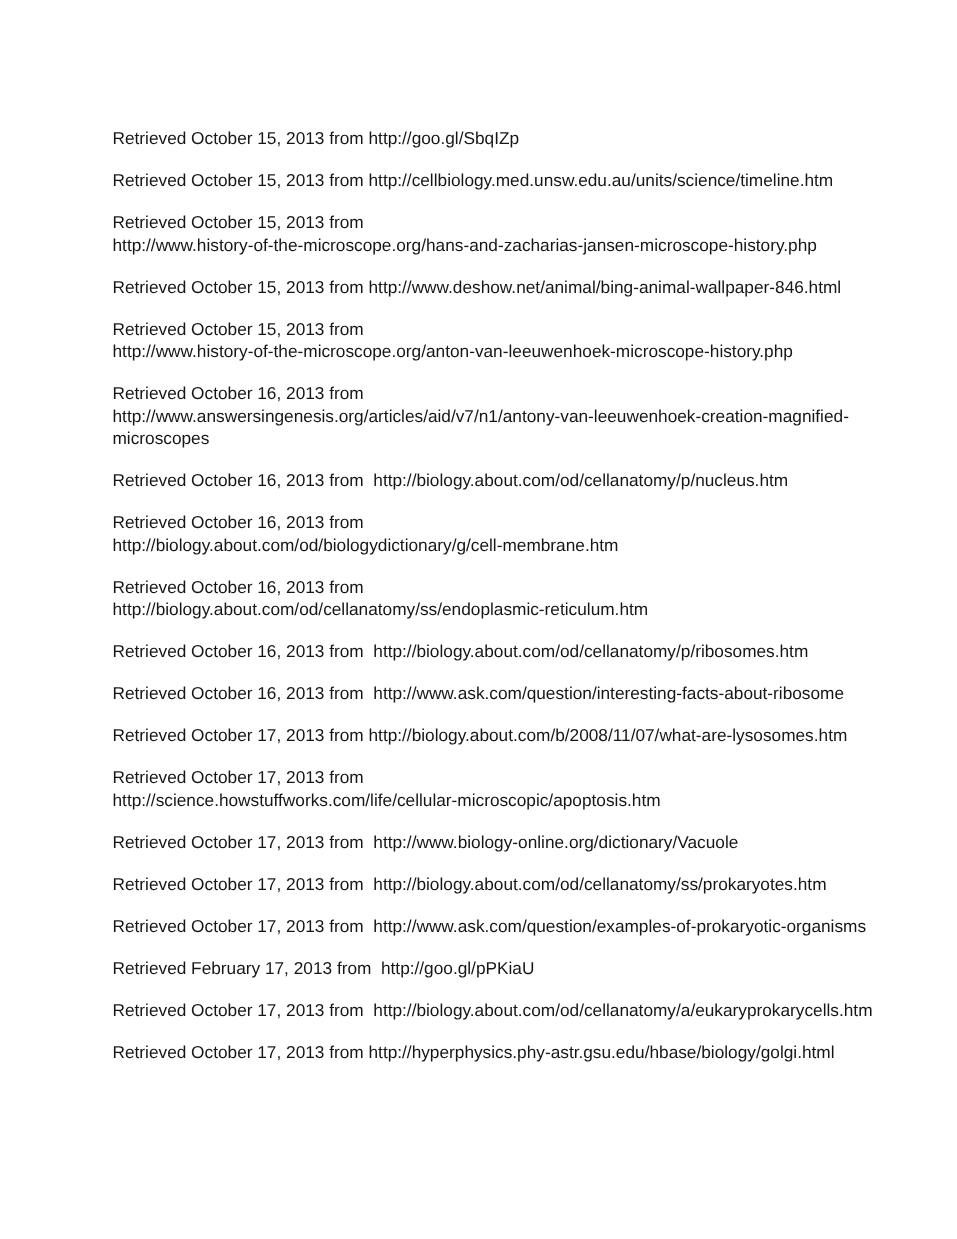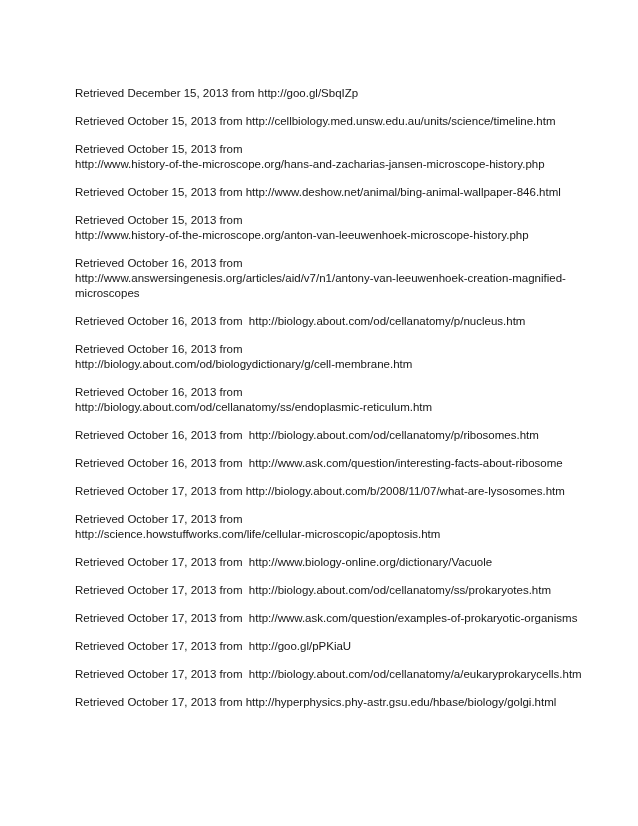--- a/index.html
+++ b/index.html
@@ -25,21 +25,21 @@
     line-height: 15px;
     color: #161616;
     white-space: pre;           
     letter-spacing: 0px;
   }
 </style>
 </head>
 <body>
 
 <div class="page">
-  <p class="citation">Retrieved December 15, 2013 from http://goo.gl/SbqIZp</p>
+  <p class="citation">Retrieved October 15, 2013 from http://goo.gl/SbqIZp</p>
   <p class="citation">Retrieved October 15, 2013 from http://cellbiology.med.unsw.edu.au/units/science/timeline.htm</p>
   <p class="citation">Retrieved October 15, 2013 from
 http://www.history-of-the-microscope.org/hans-and-zacharias-jansen-microscope-history.php</p>
   <p class="citation">Retrieved October 15, 2013 from http://www.deshow.net/animal/bing-animal-wallpaper-846.html</p>
   <p class="citation">Retrieved October 15, 2013 from
 http://www.history-of-the-microscope.org/anton-van-leeuwenhoek-microscope-history.php</p>
   <p class="citation">Retrieved October 16, 2013 from
 http://www.answersingenesis.org/articles/aid/v7/n1/antony-van-leeuwenhoek-creation-magnified-
 microscopes</p>
   <p class="citation">Retrieved October 16, 2013 from  http://biology.about.com/od/cellanatomy/p/nucleus.htm</p>
@@ -48,16 +48,16 @@
   <p class="citation">Retrieved October 16, 2013 from
 http://biology.about.com/od/cellanatomy/ss/endoplasmic-reticulum.htm</p>
   <p class="citation">Retrieved October 16, 2013 from  http://biology.about.com/od/cellanatomy/p/ribosomes.htm</p>
   <p class="citation">Retrieved October 16, 2013 from  http://www.ask.com/question/interesting-facts-about-ribosome</p>
   <p class="citation">Retrieved October 17, 2013 from http://biology.about.com/b/2008/11/07/what-are-lysosomes.htm</p>
   <p class="citation">Retrieved October 17, 2013 from
 http://science.howstuffworks.com/life/cellular-microscopic/apoptosis.htm</p>
   <p class="citation">Retrieved October 17, 2013 from  http://www.biology-online.org/dictionary/Vacuole</p>
   <p class="citation">Retrieved October 17, 2013 from  http://biology.about.com/od/cellanatomy/ss/prokaryotes.htm</p>
   <p class="citation">Retrieved October 17, 2013 from  http://www.ask.com/question/examples-of-prokaryotic-organisms</p>
-  <p class="citation">Retrieved October 17, 2013 from  http://goo.gl/pPKiaU</p>
+  <p class="citation">Retrieved February 17, 2013 from  http://goo.gl/pPKiaU</p>
   <p class="citation">Retrieved October 17, 2013 from  http://biology.about.com/od/cellanatomy/a/eukaryprokarycells.htm</p>
   <p class="citation">Retrieved October 17, 2013 from http://hyperphysics.phy-astr.gsu.edu/hbase/biology/golgi.html</p>
 </div>
 
 </body></html>

